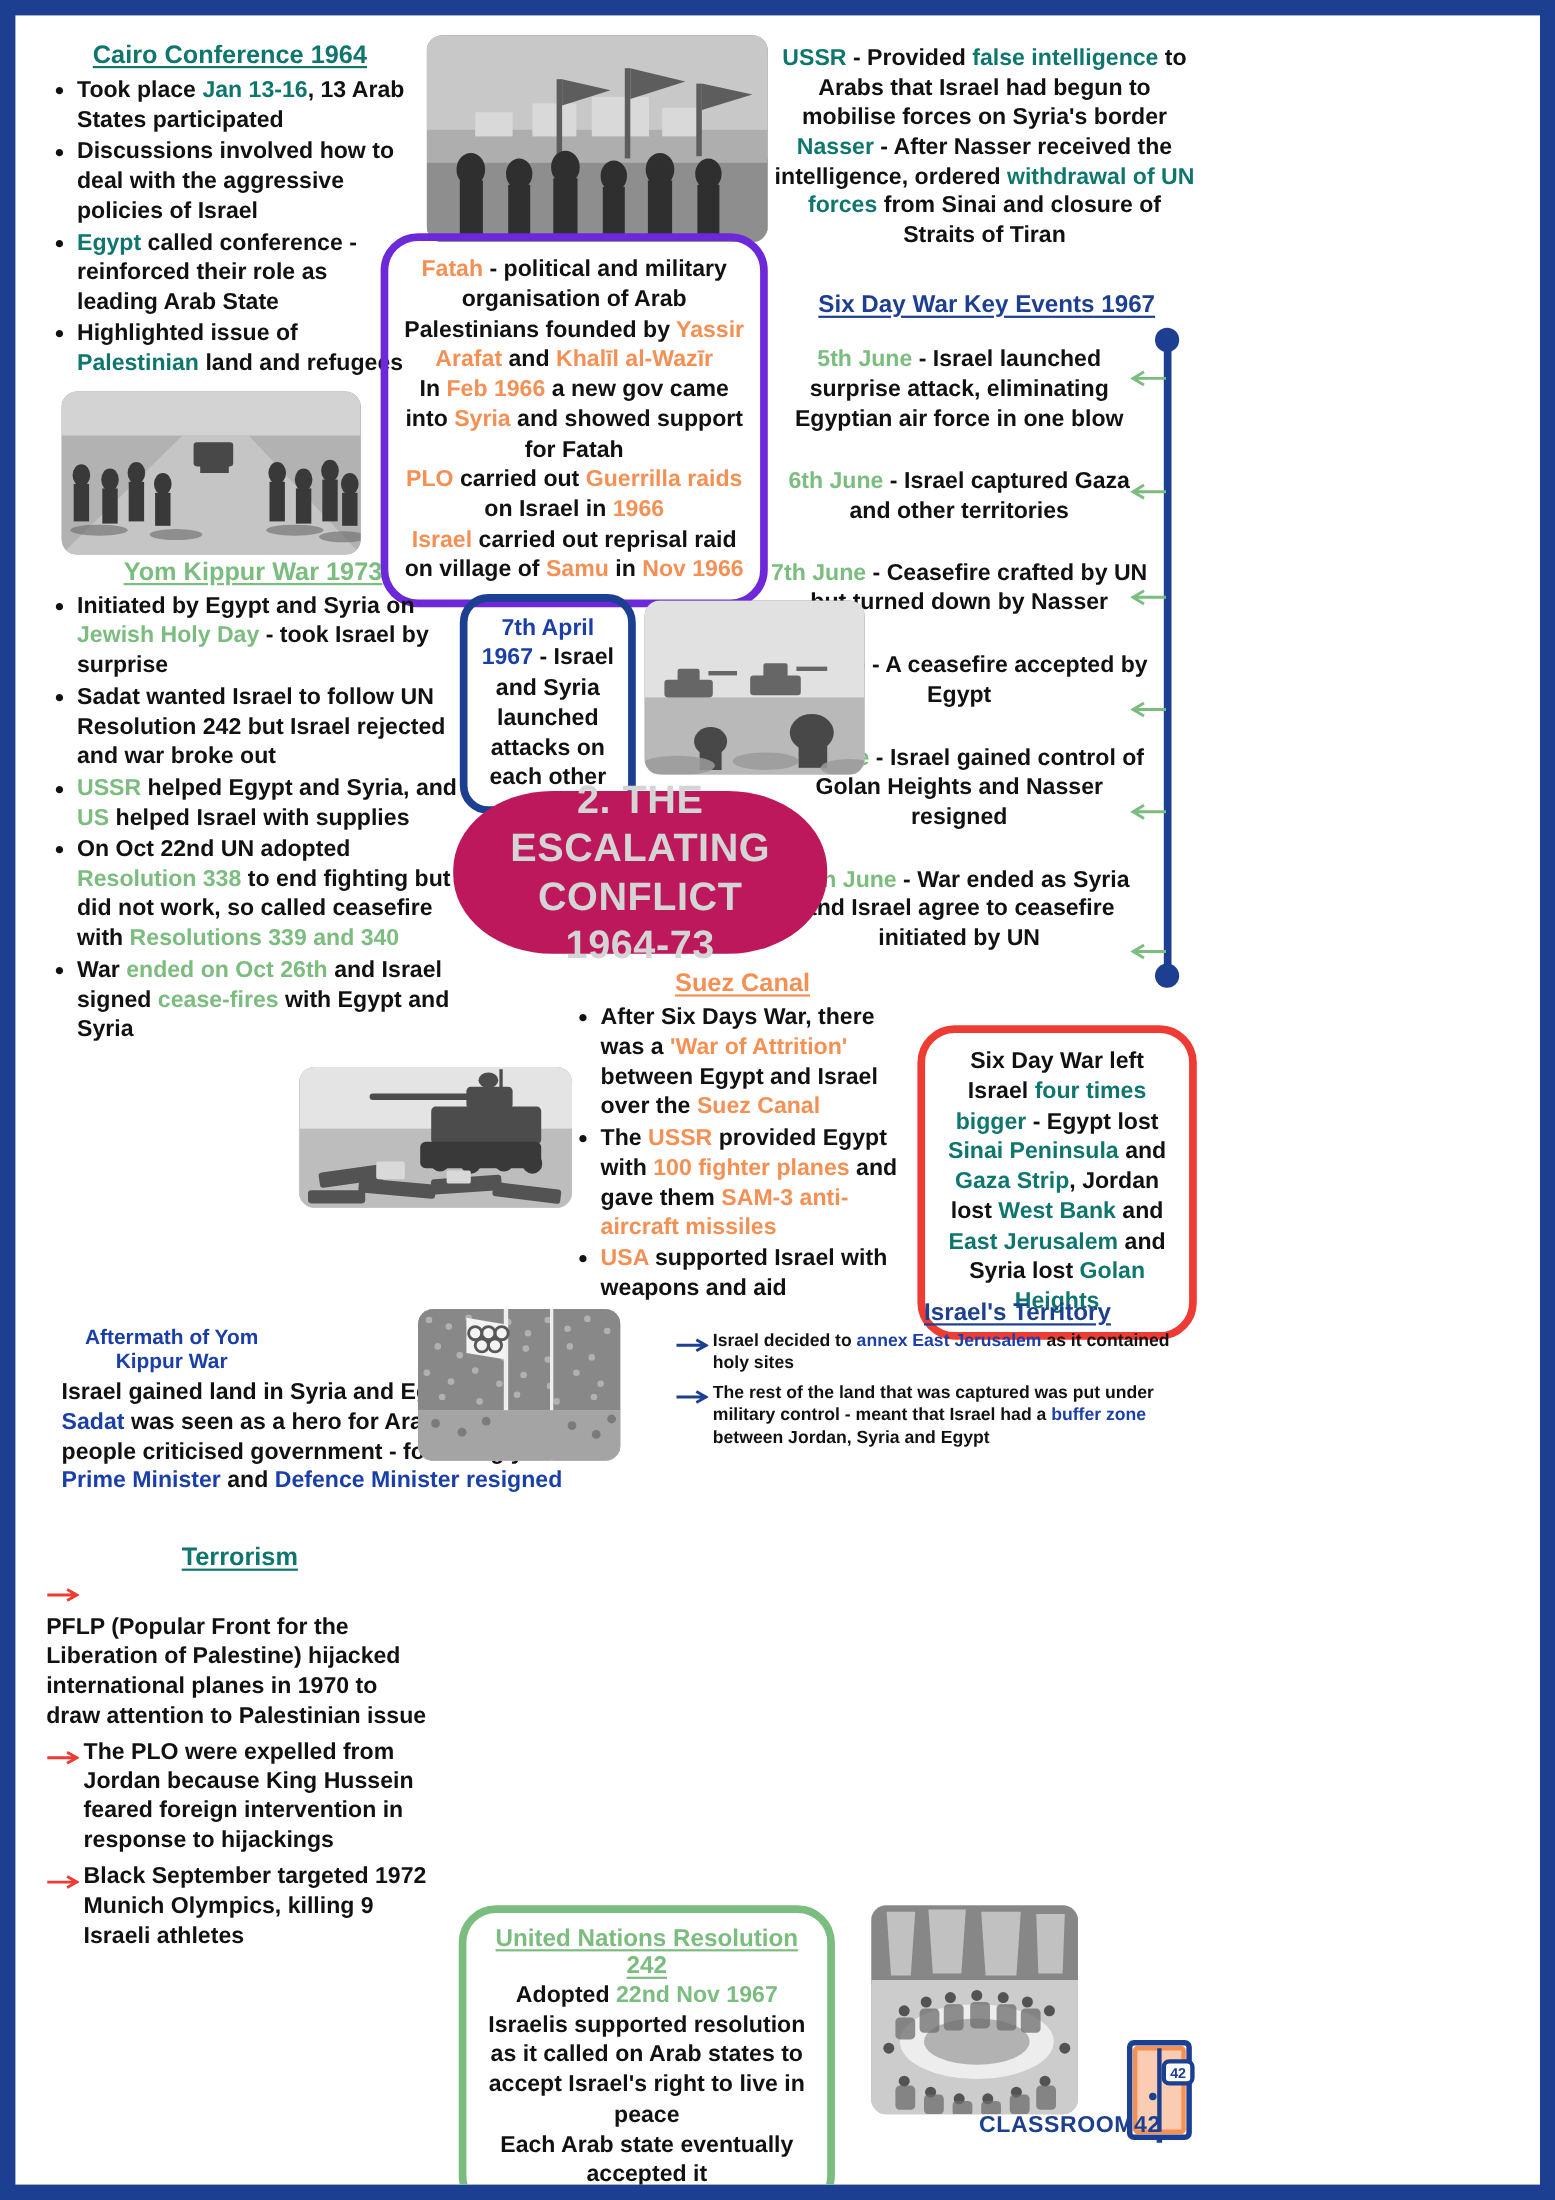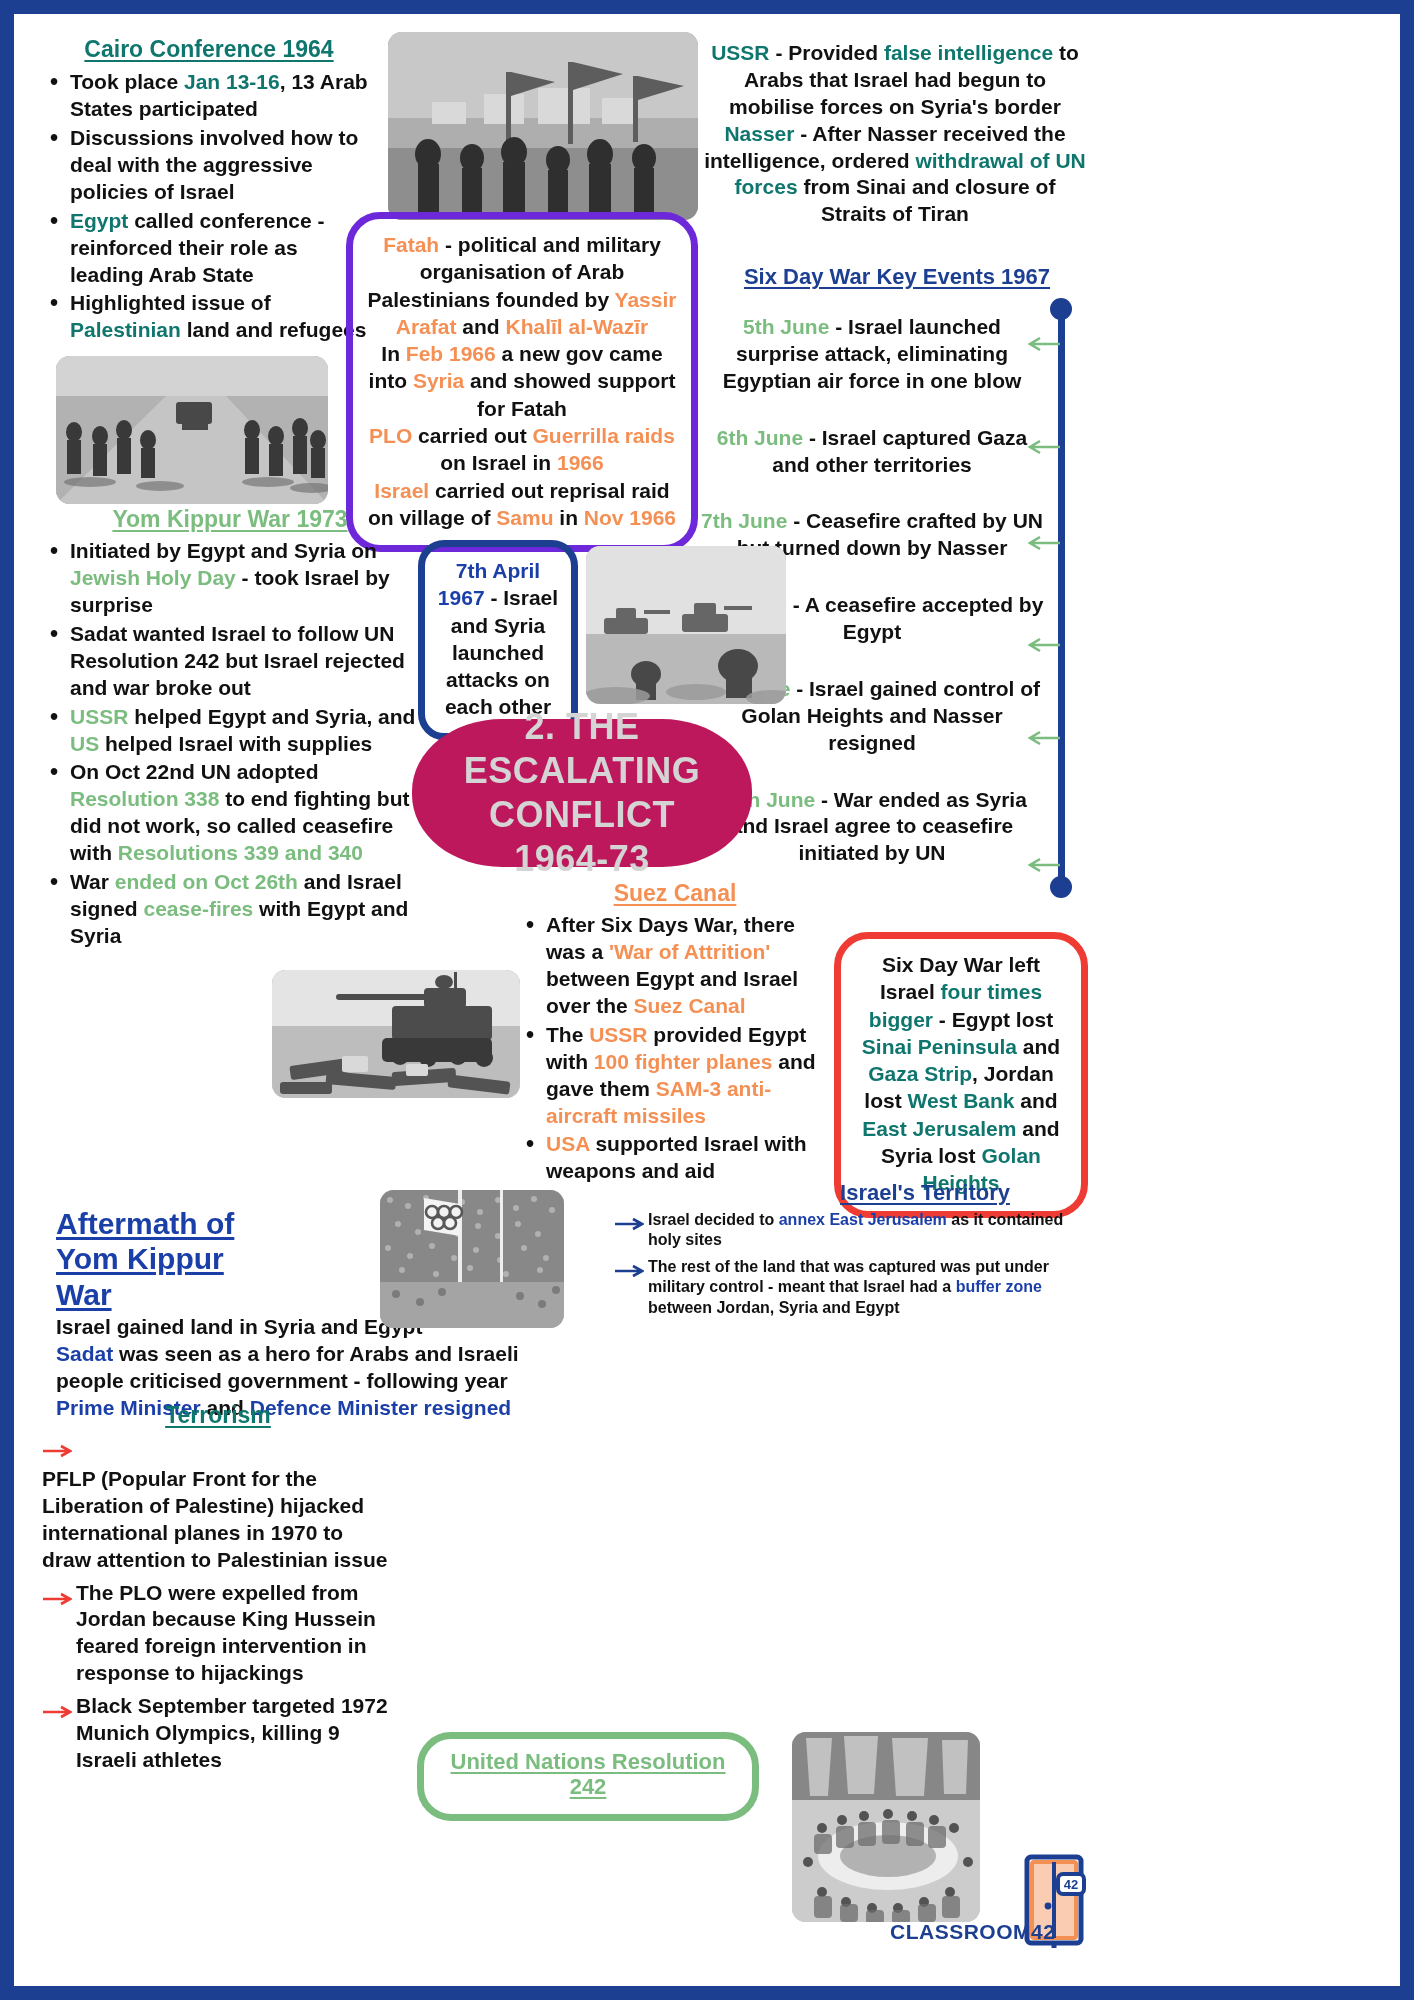--- a/index.html
+++ b/index.html
@@ -321,21 +321,21 @@
         <rect x="8" y="112" width="52" height="12" rx="3"></rect>
       </g>
       <g fill="#ddd9d2">
           <rect x="70" y="86" width="26" height="16" rx="2"></rect>
           <rect x="134" y="94" width="22" height="12" rx="2"></rect>
         </g>
     </svg>
   </div>
 
   <div class="abs" style="left:42px; top:1192px; width:470px;">
-    <div class="body-txt blue" style="font-size:30px; text-decoration:underline; text-underline-offset:3px; width:200px; line-height:1.18;">Aftermath of Yom Kippur War</div>
+    <div class="body-txt blue" style="font-size:19px; text-underline-offset:3px; width:200px; line-height:1.18;text-align:center;">Aftermath of Yom Kippur War</div>
     <div class="body-txt" style="font-size:21px; margin-top:2px;">
         <div>Israel gained land in Syria and Egypt</div>
         <div><span class="blue">Sadat</span> was seen as a hero for Arabs and Israeli people criticised government - following year <span class="blue">Prime Minister</span> and <span class="blue">Defence Minister resigned</span></div>
       </div>
   </div>
 
   <div class="abs photo" style="left:366px; top:1176px; width:184px; height:138px;">
     <svg viewBox="0 0 184 138" preserveAspectRatio="none">
       <rect width="184" height="138" fill="#ccc9c4"></rect>
       <g fill="#8b8882">
@@ -435,20 +435,25 @@
       <div style="display:flex;align-items:flex-start;margin-bottom:6px;">
         <span style="flex:0 0 34px;padding-top:6px;"><svg width="30" height="14" viewBox="0 0 30 14">
             <path d="M1 7 H26 M19 2 L28 7 L19 12" stroke="#ee3b33" stroke-width="2.6" fill="none"></path>
           </svg></span>
         <span style="flex:1;">Black September targeted 1972 Munich Olympics, killing 9 Israeli athletes</span>
       </div>
     </div>
 
   <div class="abs callout green-b body-txt" style="left:403px; top:1718px; width:342px; padding:10px 12px 14px; font-size:21px;">
     <div class="h-title green" style="font-size:22px;">United Nations Resolution 242</div>
+    <div>
+        <div>Adopted <span class="green">22nd Nov 1967</span></div>
+        <div>Israelis supported resolution as it called on Arab states to accept Israel's right to live in peace</div>
+        <div>Each Arab state eventually accepted it</div>
+      </div>
   </div>
 
   <div class="abs photo" style="left:778px; top:1718px; width:188px; height:190px;">
     <svg viewBox="0 0 188 190" preserveAspectRatio="none">
       <rect width="188" height="190" fill="#dedcd7"></rect>
       <rect width="188" height="72" fill="#8a8782"></rect>
       <g fill="#c4c1bb">
         <path d="M14 6 L40 6 L36 64 L18 64 Z"></path>
           <path d="M52 4 L86 4 L82 62 L56 62 Z"></path>
         <path d="M100 6 L136 6 L132 64 L104 64 Z"></path>

